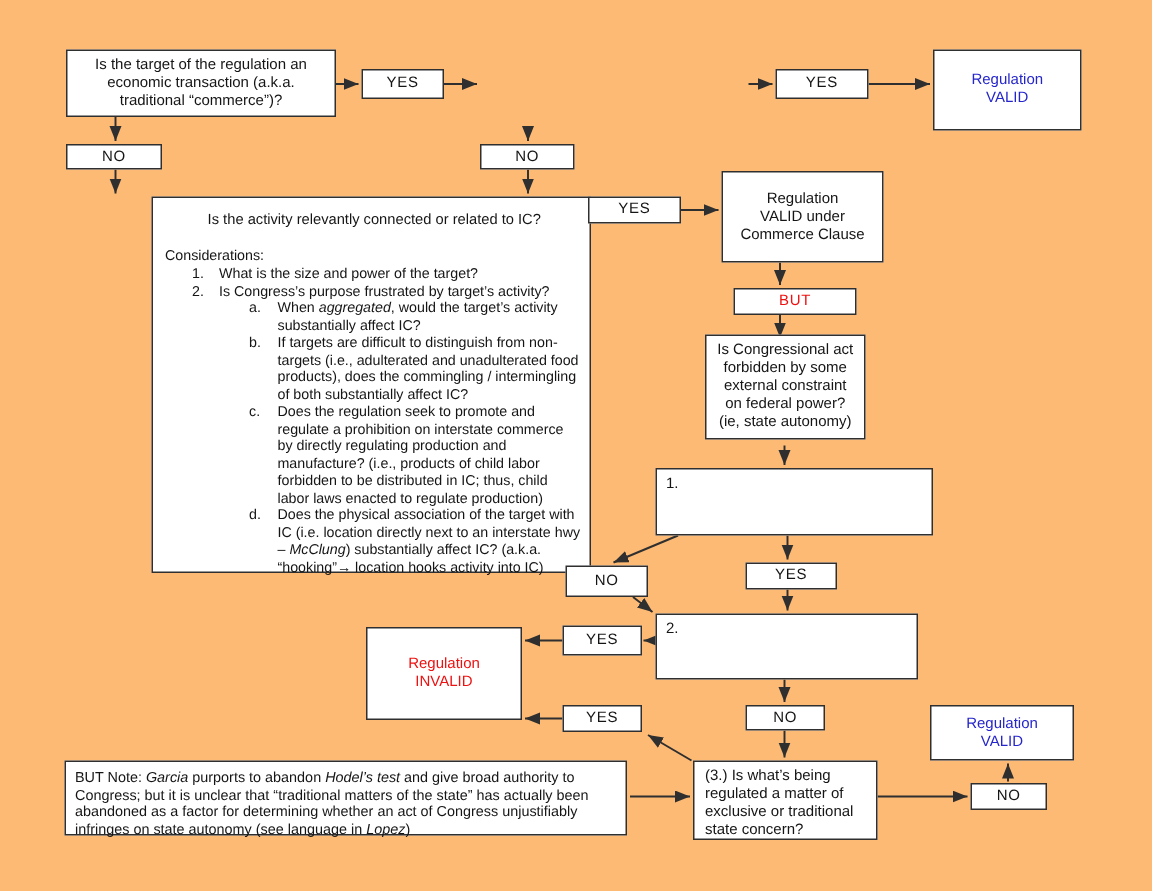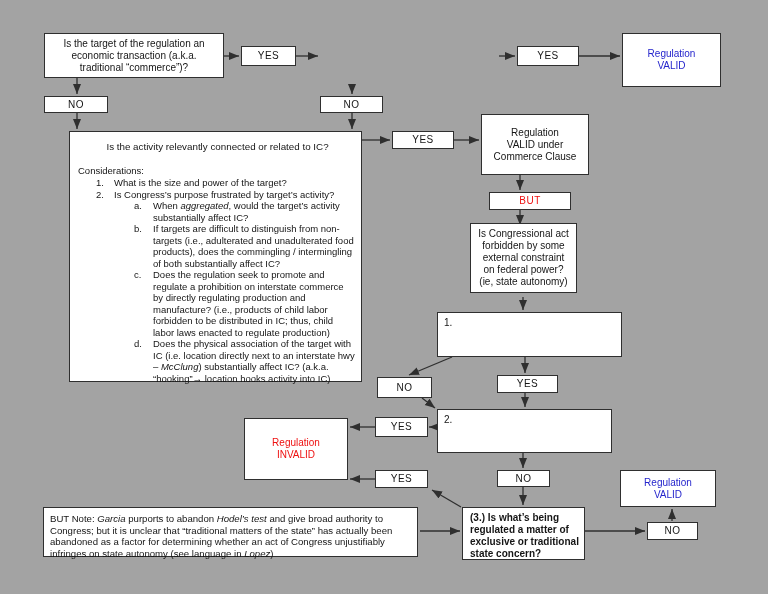--- a/index.html
+++ b/index.html
@@ -1,32 +1,32 @@
 <!DOCTYPE html>
 <html style="--valid-color: #2525cc; --invalid-color: #ee1111;"><head>
 <meta charset="utf-8">
 <style>
   html,body{margin:0;padding:0;background:#ffffff;}
   body{width:768px;height:594px;position:relative;font-family:"Liberation Sans",sans-serif;color:#151515;}
-  .stage{position:absolute;left:0;top:0;width:768px;height:594px;background:#a3a3a3;}
+  .stage{position:absolute;left:0;top:0;width:768px;height:594px;background:#fdba74;}
   svg.arrows{position:absolute;left:0;top:0;z-index:0;}
   .box{
     position:absolute;z-index:1;background:#fff;border:1.5px solid #2f2f2f;box-sizing:border-box;
     display:flex;align-items:center;justify-content:center;text-align:center;
     font-size:10px;line-height:1.2;padding:2px 3px;white-space:pre-line;
   }
   .lbl{font-size:10px;letter-spacing:.5px;white-space:nowrap;}
   .blue{color:var(--valid-color,#2525cc);}
   .red{color:var(--invalid-color,#ee1111);}
   .numbox{justify-content:flex-start;align-items:flex-start;text-align:left;padding:4px 4px 2px 6px;}
   .numbox .num{width:14px;flex:0 0 auto;white-space:nowrap;}
   .numbox .ntext{flex:1;}
-  .leftbox{justify-content:flex-start;align-items:flex-start;text-align:left;padding:4px 4px 2px 7px;white-space:pre-line;font-weight:bold;}
+  .leftbox{justify-content:flex-start;align-items:flex-start;text-align:left;padding:4px 4px 2px 7px;white-space:pre-line;}
   .notebox{display:block;text-align:left;padding:5px 6px;font-size:9.6px;line-height:11.6px;white-space:normal;}
-  .bigbox{display:block;text-align:left;white-space:normal;padding:6px 4px 2px 8px;font-size:9.5px;line-height:11.5px;}
+  .bigbox{display:block;text-align:left;white-space:normal;padding:6px 4px 2px 8px;font-size:9.5px;line-height:11.5px;margin-left:32px;}
   .bb-header{text-align:center;margin:3px 0 12px 0;font-size:9.8px;}
   .bb-consider{margin-bottom:1px;}
   .bb-item{display:flex;margin-left:18px;}
   .bb-item .bb-num{width:18px;flex:0 0 auto;}
   .bb-sub{display:flex;margin-left:56px;}
   .bb-sub .bb-letter{width:19px;flex:0 0 auto;}
   .bb-sub .bb-text{flex:1;padding-right:2px;}
   i{font-style:italic;}
 </style>
 </head>

